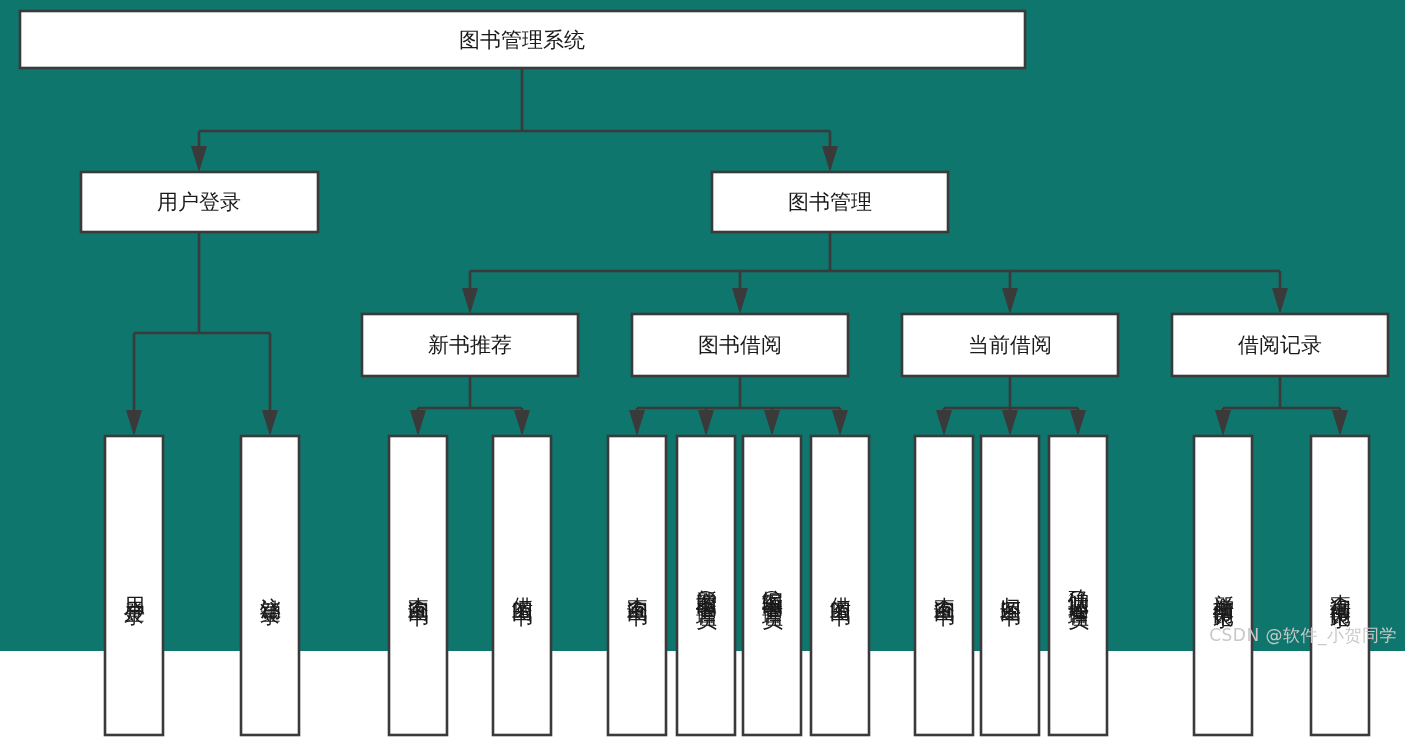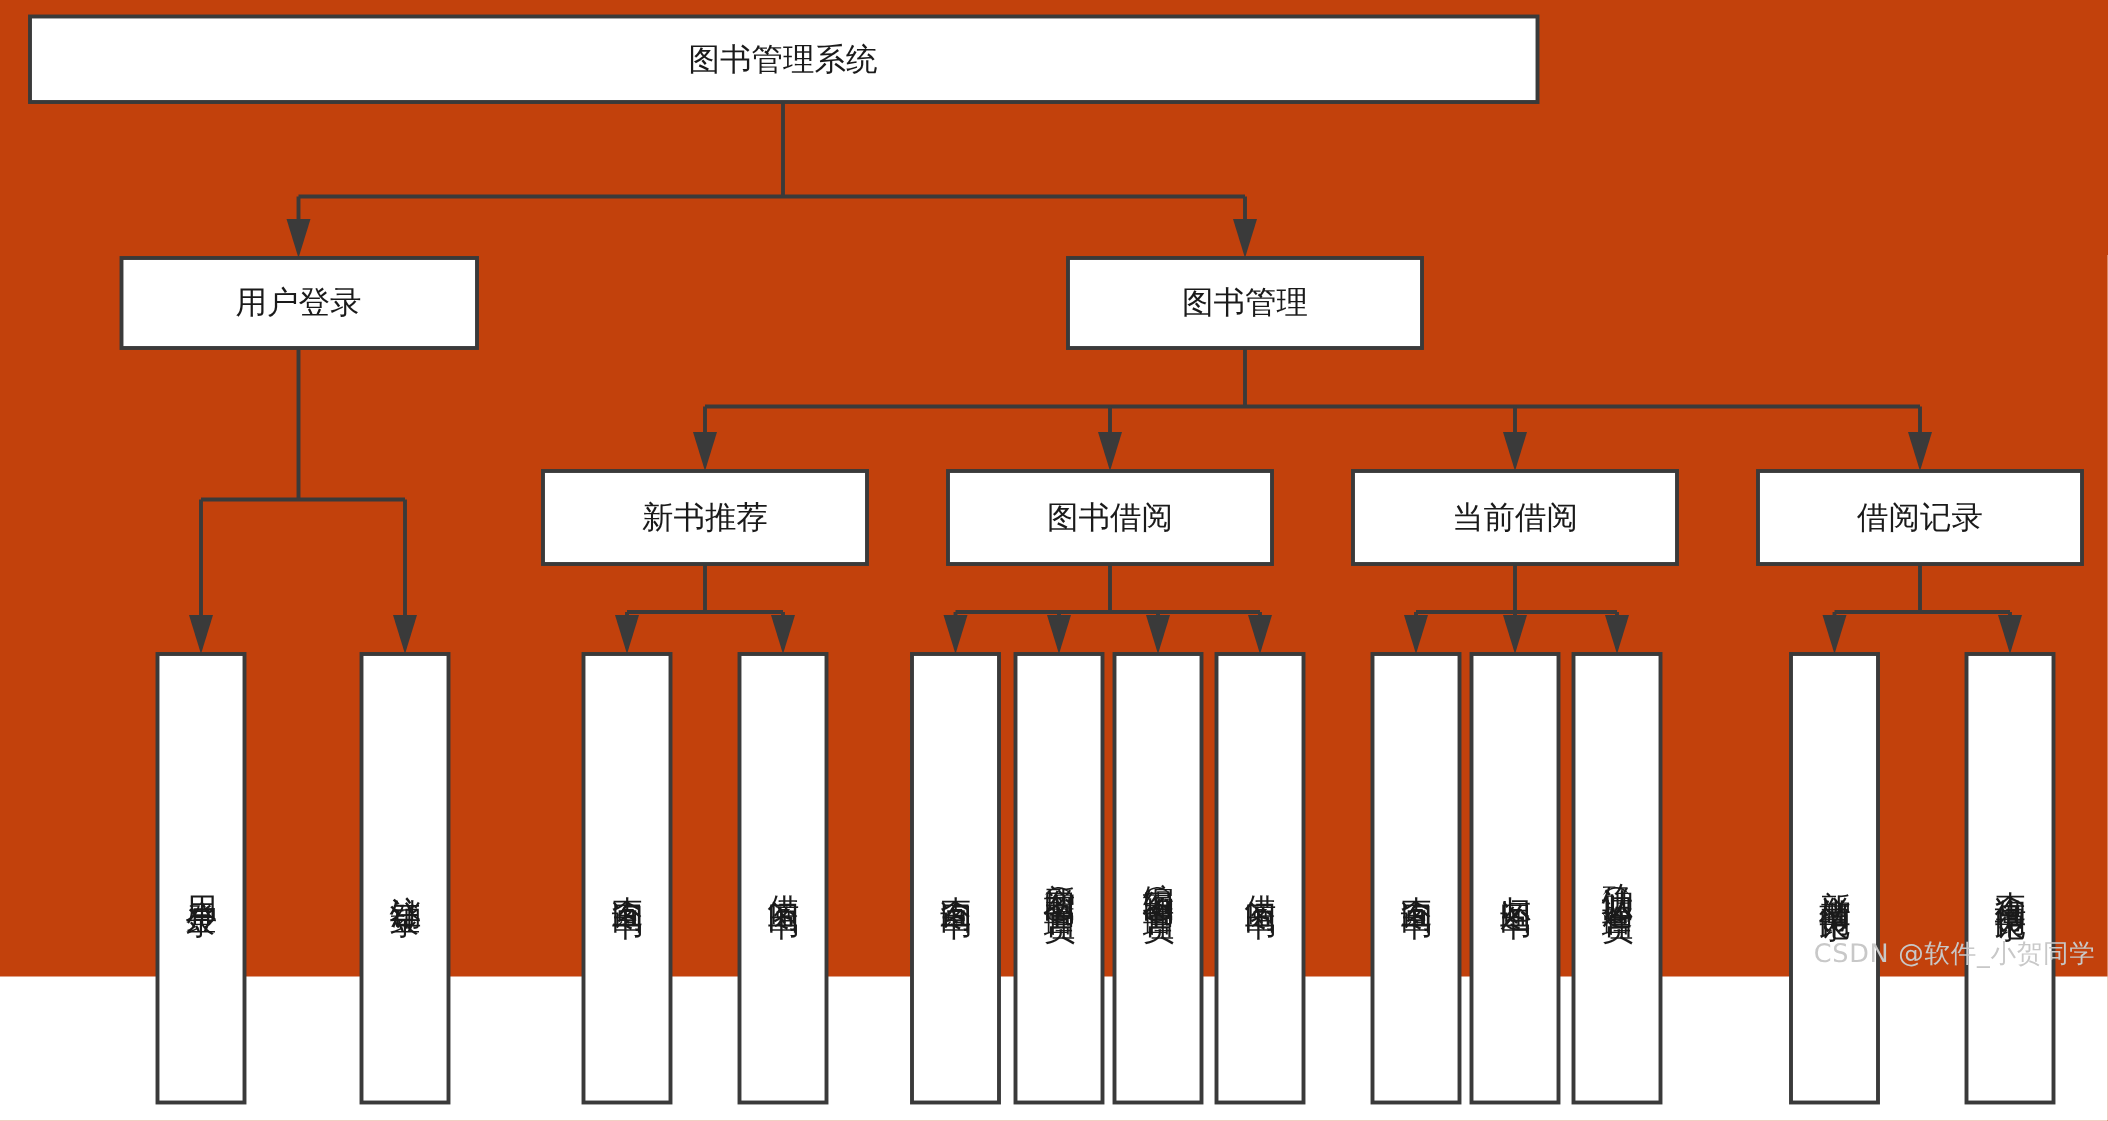--- a/index.html
+++ b/index.html
@@ -10,21 +10,21 @@
   body {
     width: 1405px;
     height: 747px;
     font-family: "DejaVu Sans", "Liberation Sans", sans-serif;
     overflow: hidden;
   }
   #diagram-root {
     position: relative;
     width: 1405px;
     height: 651px;
-    background: #c2410c;
+    background: #0f766e;
   }
   svg#tree-svg {
     position: absolute;
     top: 0;
     left: 0;
     width: 1405px;
     height: 747px;
   }
   .node-box {
     fill: #ffffff;

